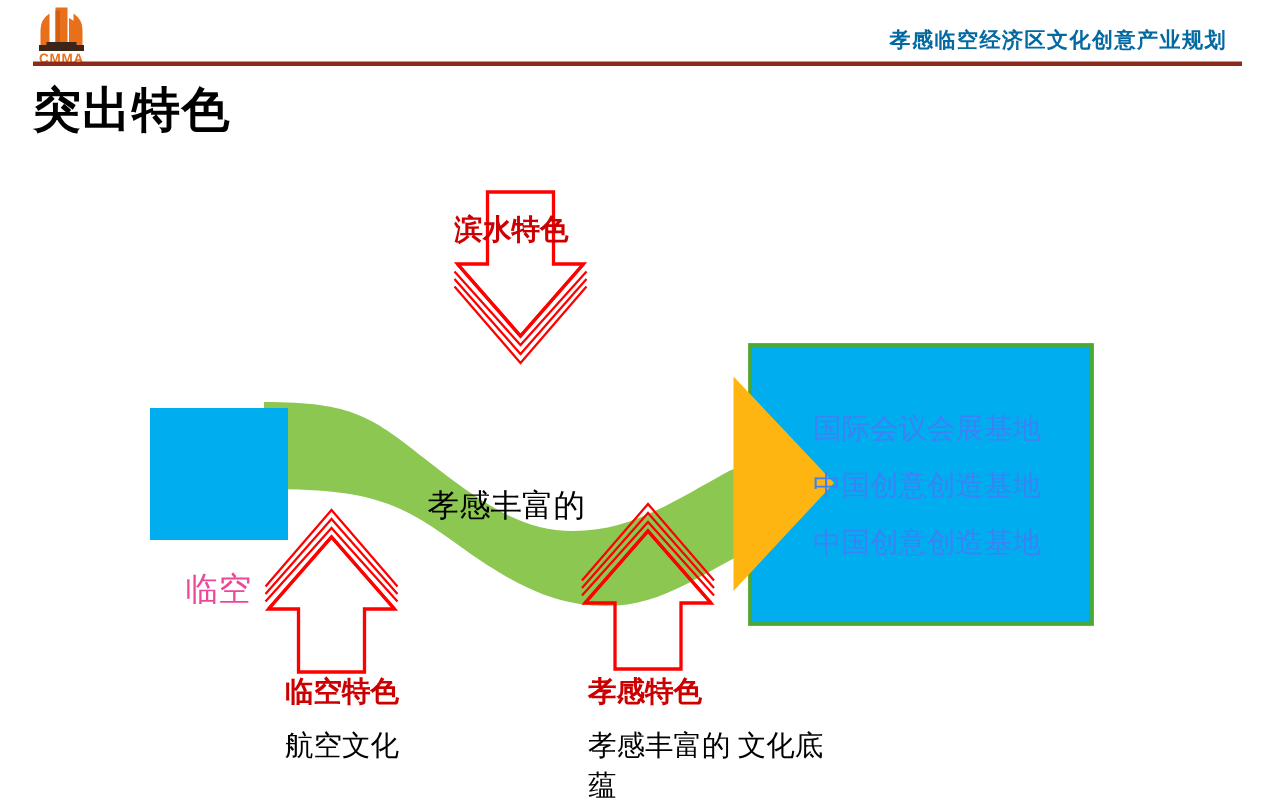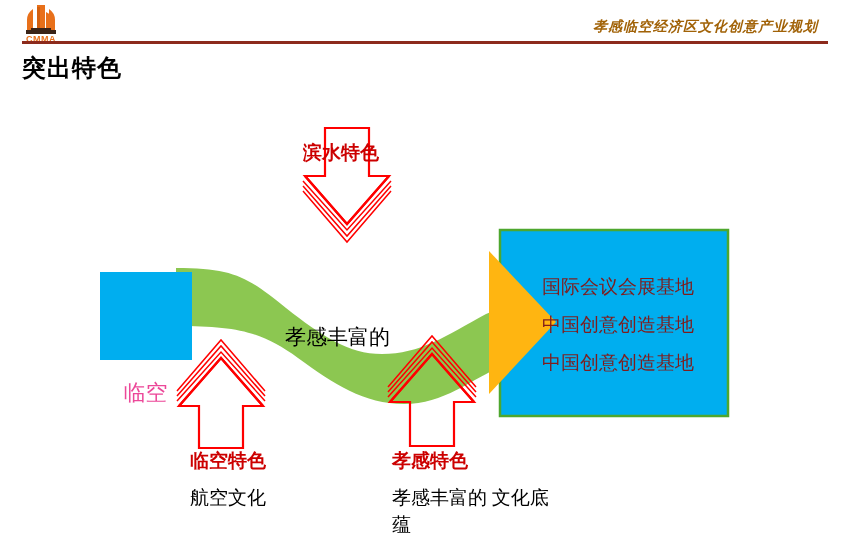--- a/index.html
+++ b/index.html
@@ -29,41 +29,40 @@
     width: 48px;
     height: 40px;
   }
   .logo-svg { display: block; }
   .header-title {
     position: absolute;
     right: 30px;
     top: 18px;
     font-family: "DejaVu Serif", "Liberation Serif", serif;
     font-size: 14px;
-    font-style: italic;
     font-weight: bold;
-    color: #a16207;
+    color: #0369a1;
     letter-spacing: 1px;
     white-space: nowrap;
   }
   .header-rule {
     position: absolute;
     left: 22px;
     top: 41px;
     width: 806px;
     height: 3px;
     background: #8C2A1C;
   }
 
   
   .page-title {
     position: absolute;
     left: 22px;
     top: 52px;
-    font-size: 24px;
+    font-size: 32px;
     font-weight: bold;
     color: #000000;
     letter-spacing: 1px;
     white-space: nowrap;
   }
 
   
   .diagram {
     position: absolute;
     left: 0;
@@ -87,21 +86,21 @@
     font-size: 22px;
     color: #ec4899;
     line-height: 27px;
   }
   .box-right-label {
     left: 512px;
     top: 172px;
     width: 212px;
     text-align: center;
     font-size: 19px;
-    color: #7f1d1d;
+    color: #3b82f6;
     line-height: 38px;
   }
   .band-label {
     left: 285px;
     top: 227px;
     font-size: 21px;
     color: #000;
     white-space: nowrap;
   }
 

